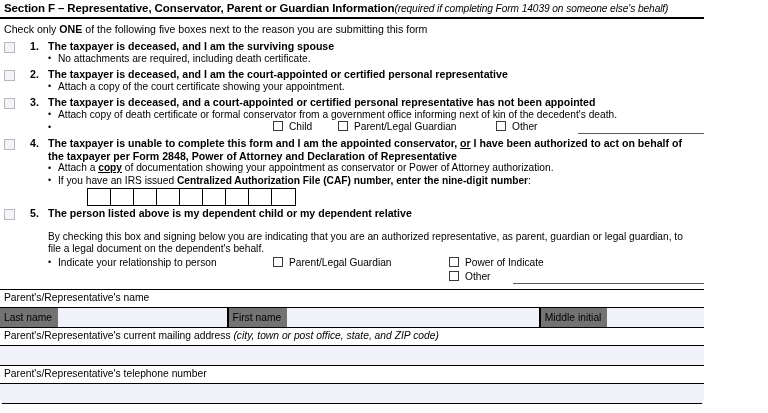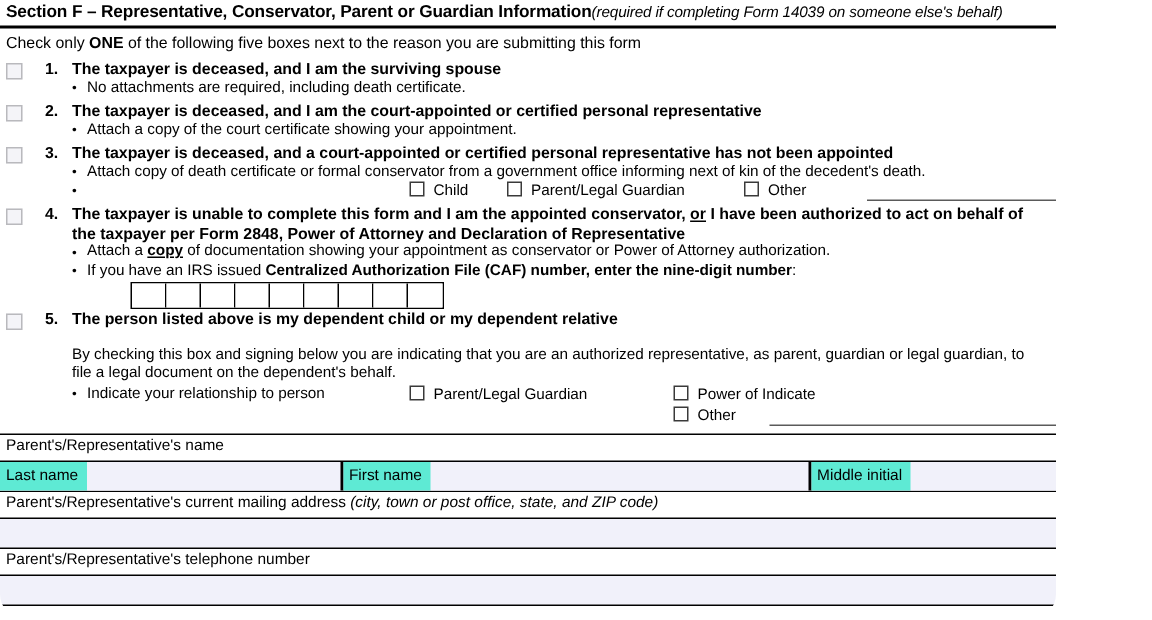--- a/index.html
+++ b/index.html
@@ -187,21 +187,21 @@
   }
   .name-cell {
     position: relative;
     height: 19px;
     display: flex;
     align-items: center;
     box-sizing: border-box;
   }
   .name-cell .cap {
     font-size: 10.3px;
-    background: #5eead4;
+    background: #737373;
     height: 19px;
     display: flex;
     align-items: center;
     padding: 0 6px 0 4px;
     white-space: nowrap;
   }
   .vdiv {
     width: 1.5px;
     background: #000;
     height: 19px;

